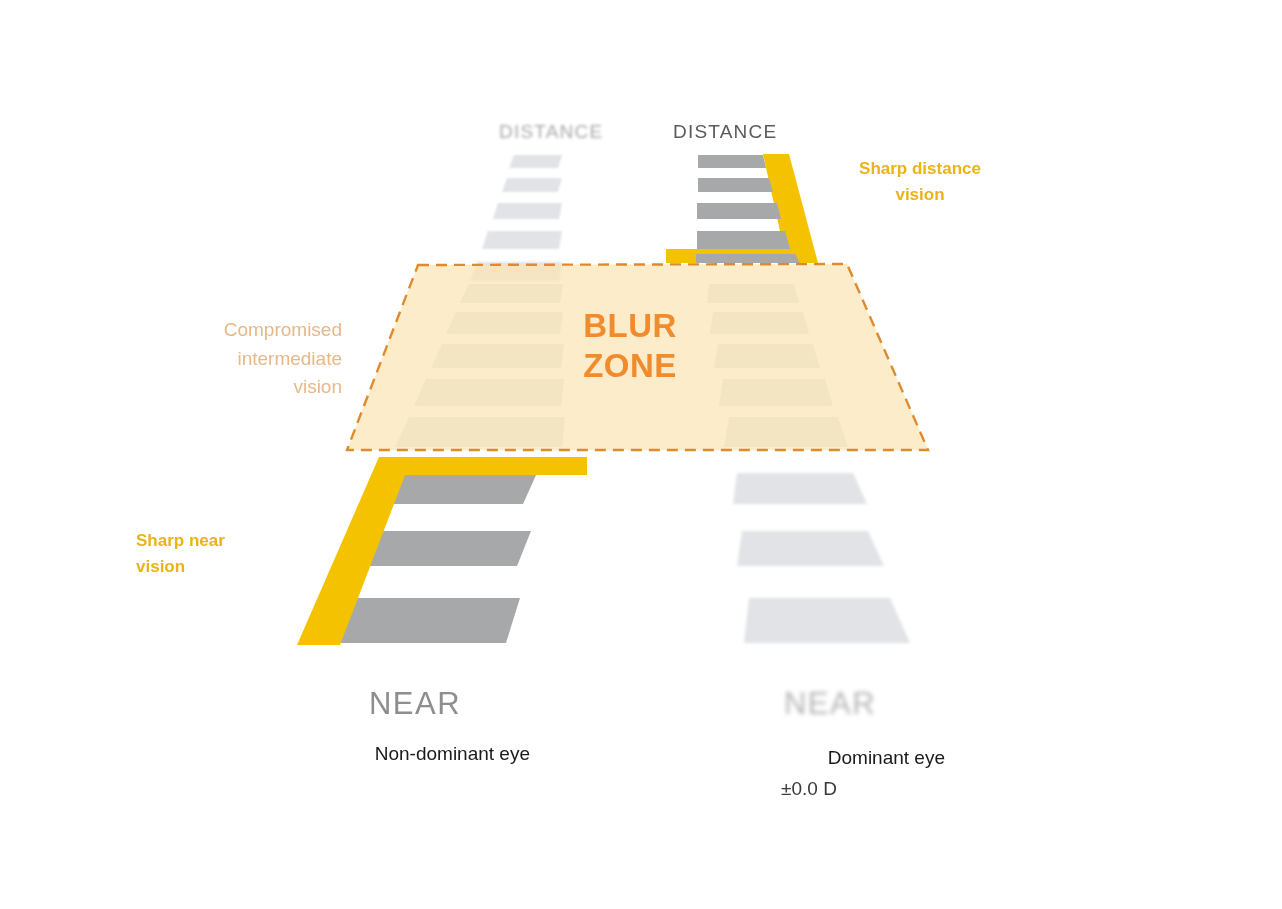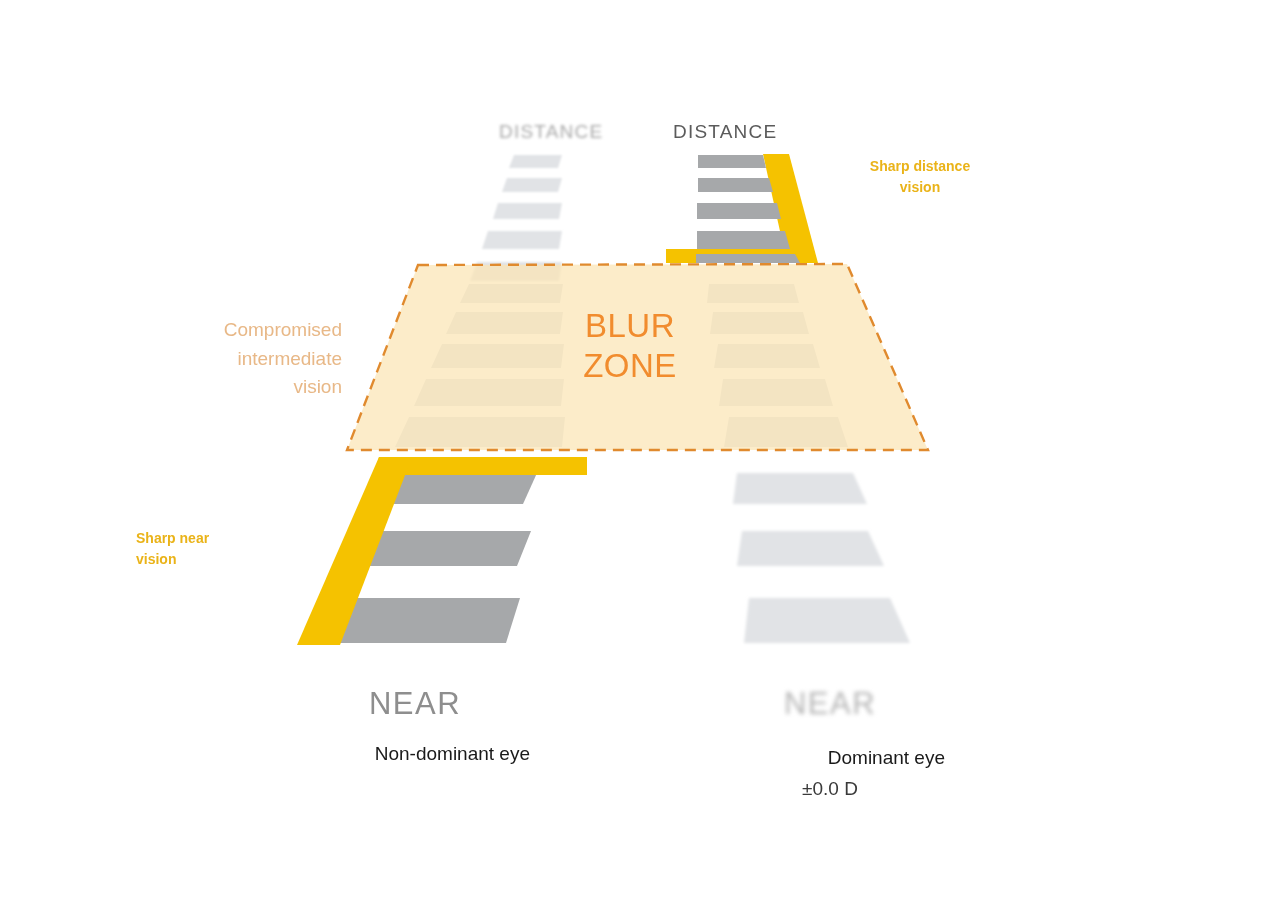--- a/index.html
+++ b/index.html
@@ -53,34 +53,34 @@
     font-weight: normal;
     color: #1a1a1a;
     text-align: right;
   }
   .lbl-diopter {
     font-size: 19px;
     color: #3a3a3a;
     text-align: center;
   }
   .lbl-sharp {
-    font-size: 14px;
+    font-size: 17px;
     font-weight: bold;
     color: #eab318;
     line-height: 1.5;
   }
   .lbl-compromised {
     font-size: 19px;
     color: #e8b887;
     text-align: right;
     line-height: 1.5;
   }
   .lbl-blurzone {
     font-size: 33px;
-    font-weight: normal;
+    font-weight: bold;
     color: #f18c2e;
     text-align: center;
     letter-spacing: 0.5px;
     line-height: 1.22;
   }
 </style>
 </head>
 <body>
 
 <div id="stage">
@@ -175,15 +175,15 @@
 
   <div class="txt lbl-near" style="left:300px; top:684px; width:230px; text-align:center;">NEAR</div>
 
   <div class="txt lbl-near blurred" style="left:715px; top:684px; width:230px; text-align:center;">NEAR</div>
 
   <div class="txt lbl-eye" style="left:300px; top:742px; width:230px;">Non-dominant eye</div>
 
 
   <div class="txt lbl-eye" style="left:715px; top:746px; width:230px;">Dominant eye</div>
 
-  <div class="txt lbl-diopter" style="left:715px; top:777px; width:230px;">±0.0 D</div>
+  <div class="txt lbl-diopter" style="left:694px; top:777px; width:230px;">±0.0 D</div>
 
 </div>
 
 </body></html>

